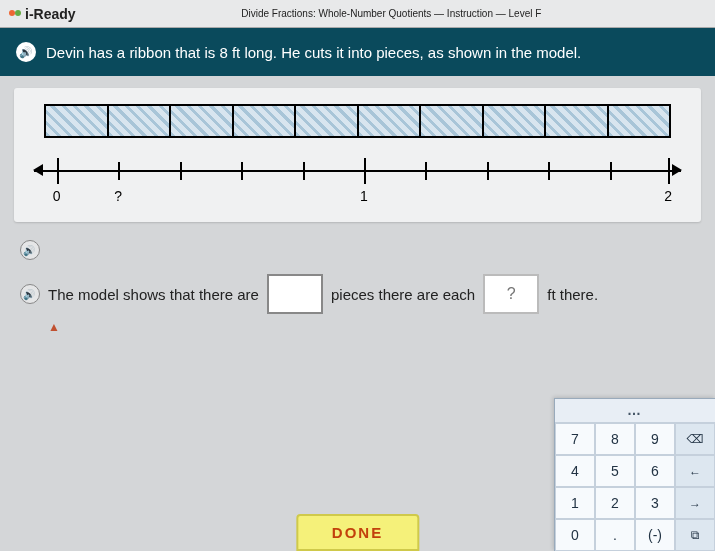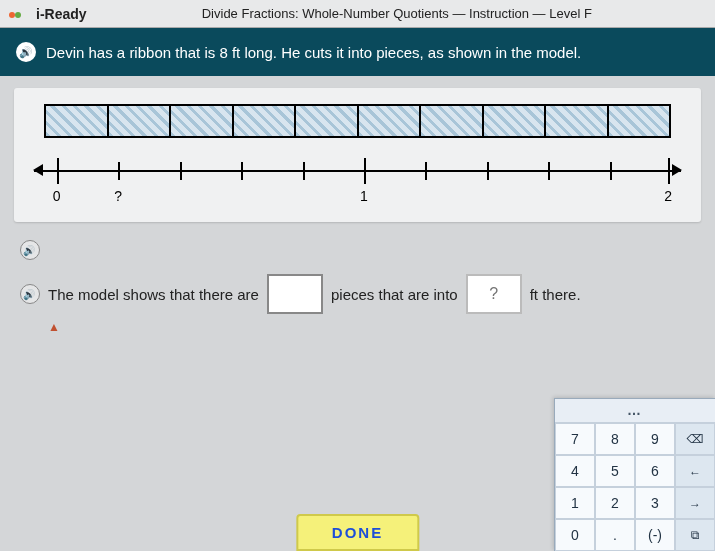--- a/index.html
+++ b/index.html
@@ -16,29 +16,29 @@
     height: 28px;
     display: flex;
     align-items: center;
     padding: 0 8px;
     border-bottom: 1px solid #aaa;
   }
   .logo {
     font-weight: bold;
     font-size: 14px;
     display: flex;
-    align-items: flex-end;
-    gap: 14px;
+    align-items: flex-start;
+    gap: 3px;
     color: #222;
   }
   .logo-icon { display:inline-flex; }
   .breadcrumb {
     flex: 1;
     text-align: center;
-    font-size: 13px;
+    font-size: 10px;
     color: #222;
     font-weight: 500;
   }
   .instruction-bar {
     background: #0a4a5c;
     color: #fff;
     padding: 14px 16px;
     font-size: 15px;
     display: flex;
     align-items: center;
@@ -195,21 +195,21 @@
   .key.fn { background:#dde7f0; font-size:12px; }
   .done-wrap {
     position:absolute;
     bottom:0;
     left:50%;
     transform:translateX(-50%);
   }
   .done {
     background: #f5f17a;
     border: 2px solid #cfc94a;
-    color: #1d4ed8;
+    color: #c2410c;
     font-weight:bold;
     letter-spacing:2px;
     font-size:15px;
     padding: 8px 34px;
     border-radius: 4px 4px 0 0;
     cursor:pointer;
   }
 </style>
 </head>
 <body>
@@ -271,21 +271,21 @@
   <div class="row">
     <span class="speaker-dark">🔊</span>
   </div>
 </div>
 
 <div class="section" style="padding-top:4px">
   <div class="row">
     <span class="speaker-dark">🔊</span>
     <span>The model shows that there are</span>
     <input class="inp active" value="" style="">
-    <span>pieces that are into</span>
+    <span>pieces there are each</span>
     <input class="inp" placeholder="?" style="">
     <span>ft there.</span>
   </div>
   <div class="err">
     <span class="err-icon">▲</span>
   </div>
 </div>
 
 <div class="keypad">
   <div class="kp-head">…</div>

